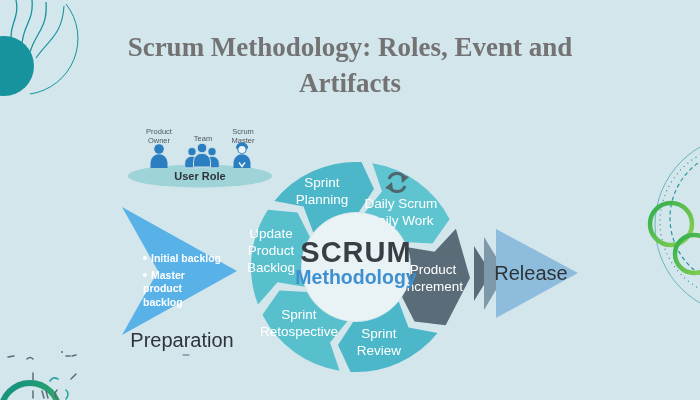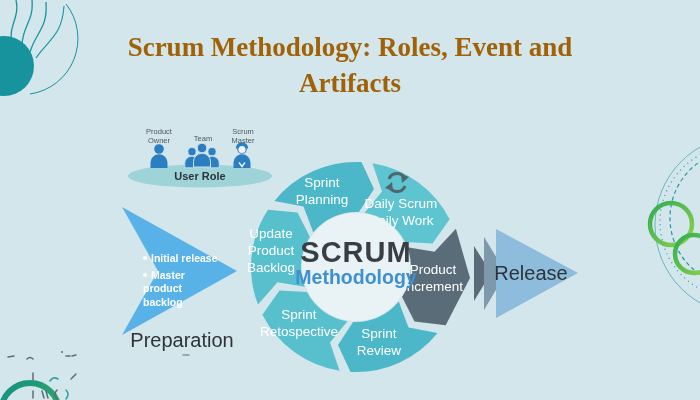--- a/index.html
+++ b/index.html
@@ -1,21 +1,21 @@
 <!DOCTYPE html>
 <html><head>
 <meta charset="utf-8">
 <style>
   html,body{margin:0;padding:0;}
   .stage{position:relative;width:700px;height:400px;background:#d3e6ec;overflow:hidden;
          font-family:"Liberation Sans",sans-serif;}
   .stage svg{position:absolute;left:0;top:0;}
   .page-title{position:absolute;left:50%;top:30px;transform:translateX(-50%);width:520px;
     text-align:center;font-family:"Liberation Serif",serif;font-weight:bold;font-size:27px;
-    line-height:1.32;color:#a16207;}
+    line-height:1.32;color:#737373;}
   .bullets{position:absolute;left:143px;top:252px;width:78px;color:#ffffff;
     font-size:10.5px;font-weight:bold;line-height:1.3;}
   .bullet-item{margin-bottom:3px;}
   .bullet-item::before{content:"";display:inline-block;width:4px;height:4px;border-radius:50%;
     background:#fff;margin-right:4px;vertical-align:2px;}
   .seg-label{fill:#ffffff;font-size:13.5px;text-anchor:middle;
     font-family:"Liberation Sans",sans-serif;}
   .center-title{fill:#393e44;font-size:29px;font-weight:bold;letter-spacing:1px;text-anchor:middle;}
   .center-sub{fill:#3e90d0;font-size:19.5px;font-weight:bold;text-anchor:middle;}
   .big-label{fill:#2e3338;font-size:20px;text-anchor:middle;}
@@ -136,17 +136,17 @@
     <path d="M 389,179 A 8.5 8.5 0 0 1 404.5,178"></path>
     <path d="M 405,186 A 8.5 8.5 0 0 1 389.5,187"></path>
     <polygon points="401,174 409,177 402,183" fill="#50666f" stroke="none"></polygon>
     <polygon points="393,191 385,188 392,182" fill="#50666f" stroke="none"></polygon>
   </g>
 </svg>
 
 <div class="page-title">Scrum Methodology: Roles, Event and Artifacts</div>
 
 <div class="bullets">
-  <div class="bullet-item"><span>Initial release</span></div>
+  <div class="bullet-item"><span>Initial backlog</span></div>
   <div class="bullet-item"><span>Master product backlog</span></div>
 </div>
 
 </div>
 
 </body></html>

